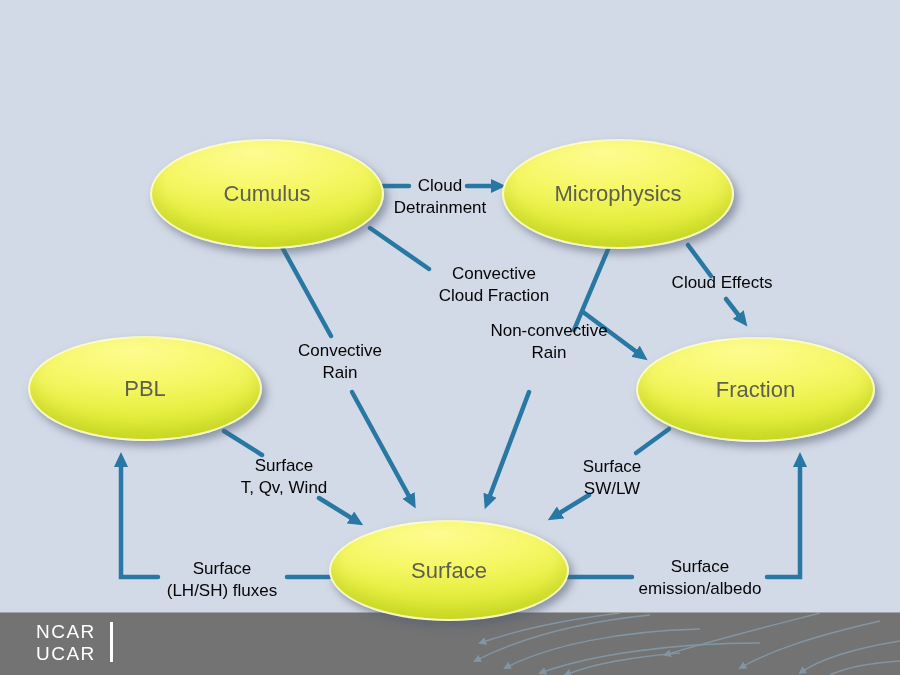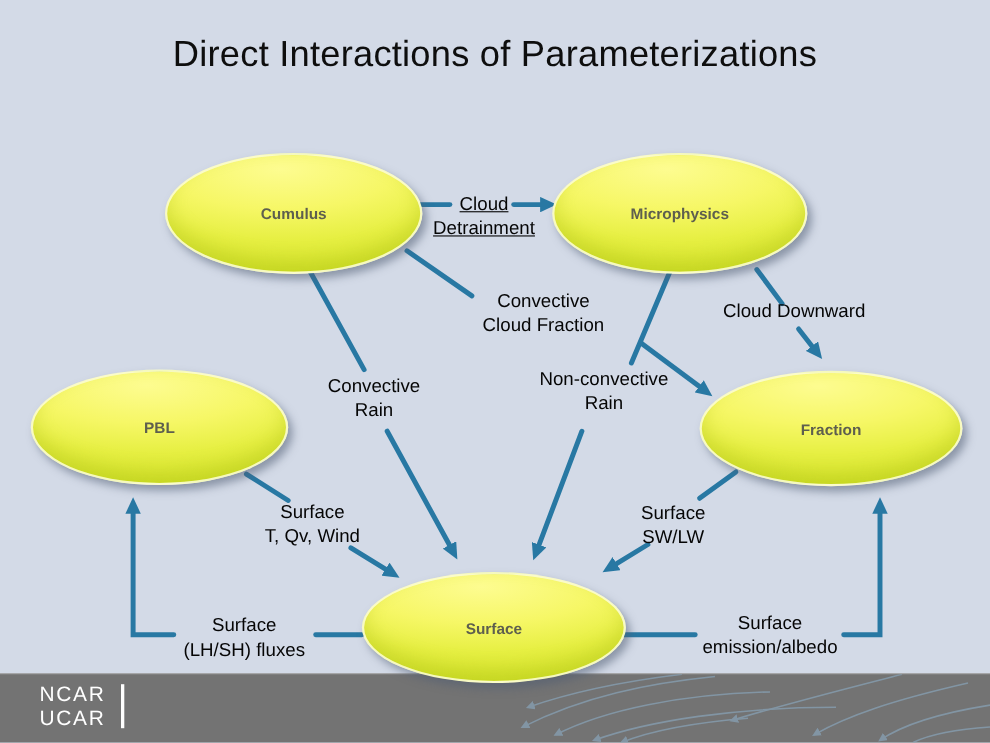--- a/index.html
+++ b/index.html
@@ -13,21 +13,21 @@
     position:absolute;top:30px;left:0;width:900px;
     text-align:center;font-size:33px;font-weight:500;color:#0e0e0e;
     letter-spacing:0.2px;
   }
   .node{
     position:absolute;display:flex;align-items:center;justify-content:center;
     border-radius:50%;
     background:radial-gradient(ellipse 120% 90% at 45% 12%, #fdfc90 0%, #f6f766 38%, #e6ef42 68%, #d5e52c 100%);
     border:2px solid rgba(250,252,215,0.85);
     box-shadow:4px 5px 8px rgba(80,92,115,0.55), inset 0 -10px 16px rgba(160,180,10,0.30);
-    color:#5e5f4e;font-weight:bold;font-size:14px;
+    color:#5e5f4e;font-weight:normal;font-size:22px;
     z-index:5;
   }
   .edge-label{
     position:absolute;transform:translateX(-50%);
     text-align:center;white-space:pre-line;
     font-size:17px;line-height:22px;color:#050505;
     z-index:4;
   }
   .arrows{position:absolute;top:0;left:0;z-index:3;pointer-events:none;}
   .footer{
@@ -42,46 +42,45 @@
   .logo-sep{
     position:absolute;left:110px;top:9px;width:3px;height:40px;background:#ffffff;
   }
   .streamlines{position:absolute;right:0;top:0;}
 </style>
 </head>
 <body>
 
 <div class="slide">
 
-  <div class="title">Direct Interactions of Parameterizations</div>
 
   <div class="node" style="left:150px;top:139px;width:230px;height:106px;">
     <span>Cumulus</span>
   </div>
   <div class="node" style="left:502px;top:139px;width:228px;height:106px;">
     <span>Microphysics</span>
   </div>
   <div class="node" style="left:28px;top:336px;width:230px;height:101px;">
     <span>PBL</span>
   </div>
   <div class="node" style="left:636px;top:337px;width:235px;height:101px;">
     <span>Fraction</span>
   </div>
   <div class="node" style="left:329px;top:520px;width:236px;height:97px;">
     <span>Surface</span>
   </div>
 
-  <div class="edge-label" style="left:440px;top:175px;text-decoration:underline;">Cloud
+  <div class="edge-label" style="left:440px;top:175px;">Cloud
 Detrainment</div>
   <div class="edge-label" style="left:494px;top:263px;">Convective
 Cloud Fraction</div>
-  <div class="edge-label" style="left:722px;top:272px;">Cloud Downward</div>
+  <div class="edge-label" style="left:722px;top:272px;">Cloud Effects</div>
   <div class="edge-label" style="left:340px;top:340px;">Convective
 Rain</div>
-  <div class="edge-label" style="left:549px;top:334px;">Non-convective
+  <div class="edge-label" style="left:549px;top:320px;">Non-convective
 Rain</div>
   <div class="edge-label" style="left:284px;top:455px;">Surface
 T, Qv, Wind</div>
   <div class="edge-label" style="left:612px;top:456px;">Surface
 SW/LW</div>
   <div class="edge-label" style="left:222px;top:558px;">Surface
 (LH/SH) fluxes</div>
   <div class="edge-label" style="left:700px;top:556px;">Surface
 emission/albedo</div>
 

